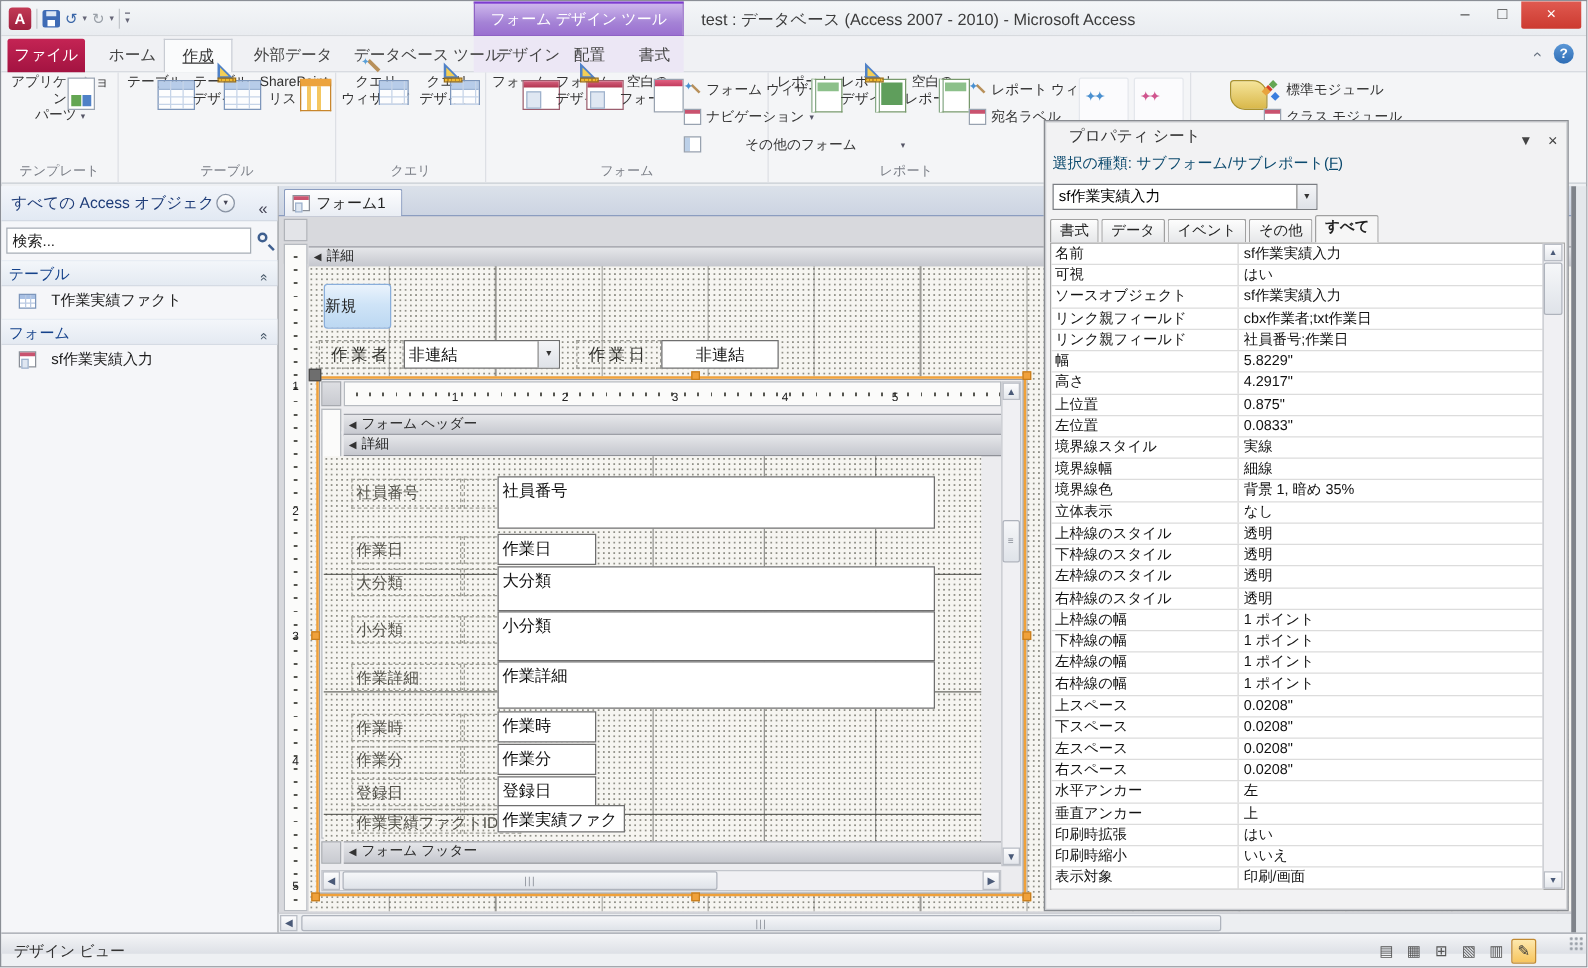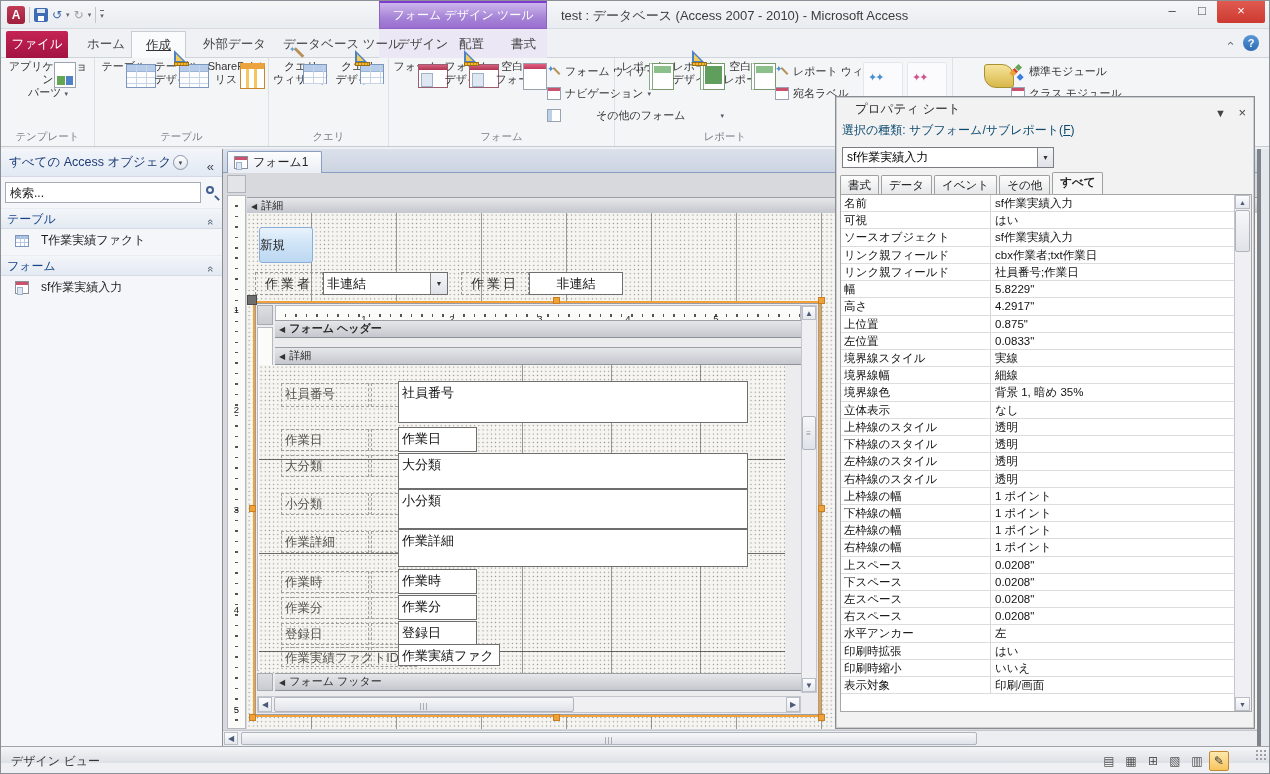--- a/index.html
+++ b/index.html
@@ -439,21 +439,21 @@
 
       <div class="subform">
         <div class="selbox" style="left:2px; top:2px; width:16px; height:20px;"></div>
         <div class="sfh">
           <div class="nums" style="padding-left:44px;">
             
           <span class="sfhrn">1</span><span class="sfhrn">2</span><span class="sfhrn">3</span><span class="sfhrn">4</span><span class="sfhrn">5</span></div>
         </div>
         <div class="selbox" style="left:2px; top:24px; width:16px; height:18px;"></div>
         <div class="selbox" style="left:2px; top:44px; width:16px; height:18px;"></div>
-        <div class="sfbar secbar" style="top:17px;font-weight:bold;">
+        <div class="sfbar secbar" style="top:28px;">
           <span class="sarr">◀</span><span>フォーム ヘッダー</span>
         </div>
         <div class="sfbar secbar" style="top:44px;">
           <span class="sarr">◀</span><span>詳細</span>
         </div>
         <div class="sfv">
           <div style="padding-top:85px;">
 
           <span class="sfvrn">1</span>
               <span class="sfvrn">2</span>
@@ -692,20 +692,24 @@
           <div class="prow">
             <div class="plabel">右スペース</div>
             <div class="pvalue">0.0208"</div>
           </div>
 
           <div class="prow">
             <div class="plabel">水平アンカー</div>
             <div class="pvalue">左</div>
           </div>
 
+          <div class="prow">
+            <div class="plabel">垂直アンカー</div>
+            <div class="pvalue">上</div>
+          </div>
 
           <div class="prow">
             <div class="plabel">印刷時拡張</div>
             <div class="pvalue">はい</div>
           </div>
 
           <div class="prow">
             <div class="plabel">印刷時縮小</div>
             <div class="pvalue">いいえ</div>
           </div>

